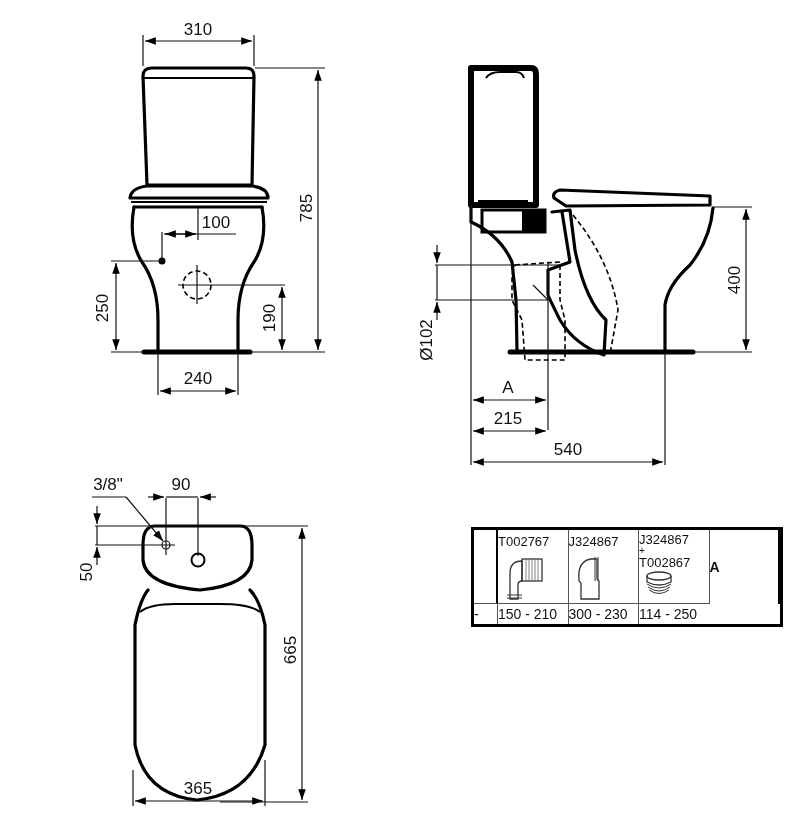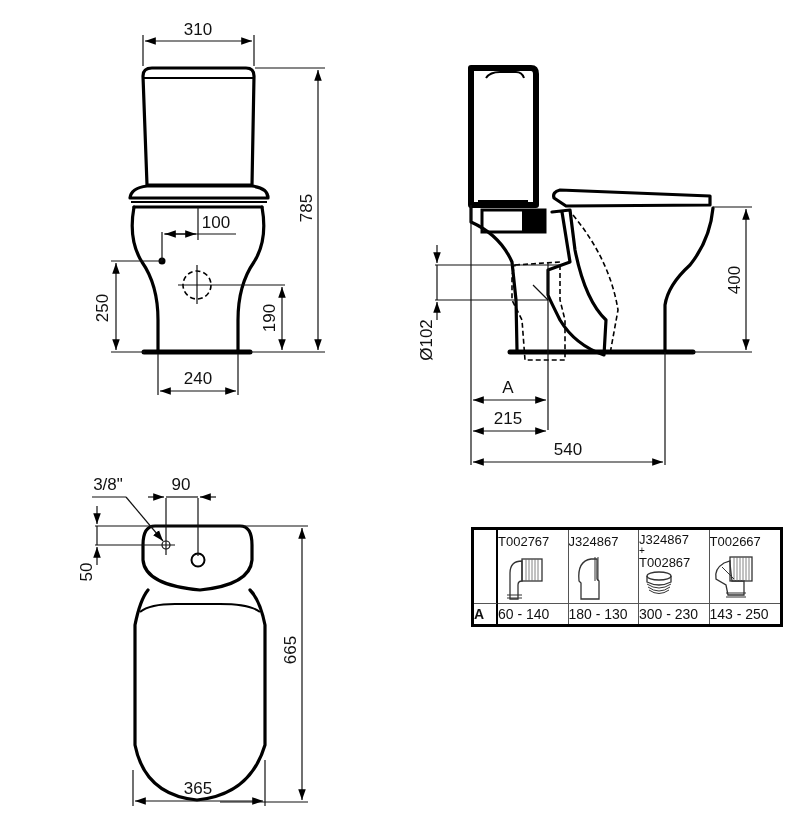--- a/index.html
+++ b/index.html
@@ -194,29 +194,19 @@
     <span>J324867</span>
     <span class="plus">+</span>
     <span>T002867</span>
     <svg width="40" height="28">
       <ellipse cx="20" cy="6" rx="12" ry="4" fill="none" stroke="#333" stroke-width="1.3"></ellipse>
       <path d="M8,6 V12 Q20,18 32,12 V6" fill="none" stroke="#333" stroke-width="1.3"></path>
       <path d="M8,14 Q20,22 32,14 M9,17 Q20,25 31,17 M10,20 Q20,27 30,20" fill="none" stroke="#333" stroke-width="1"></path>
     </svg>
   </div>
 
-  <div class="cell last">
-    <span>T002667</span>
-    <svg class="icon" width="46" height="52">
-      <path d="M14,12 Q4,18 6,28 L16,34 L18,44 L34,44 L34,30 L22,30 Q20,14 20,10 Z" fill="none" stroke="#333" stroke-width="1.3"></path>
-      <rect x="20" y="6" width="22" height="24" fill="none" stroke="#333" stroke-width="1.3"></rect>
-      <path d="M24,6 V30 M27,6 V30 M30,6 V30 M33,6 V30 M36,6 V30 M39,6 V30" stroke="#666" stroke-width="0.8"></path>
-      <path d="M12,16 L24,28" stroke="#333" stroke-width="1"></path>
-      <path d="M16,42 H36 M16,46 H36" stroke="#333" stroke-width="1"></path>
-    </svg>
-  </div>
 
   <div class="cell row-label bottom row-label-a">A</div>
   <div class="cell bottom">60 - 140</div>
-  <div class="cell bottom">180 - 130</div>
+  <div class="cell bottom">150 - 210</div>
   <div class="cell bottom">300 - 230</div>
-  <div class="cell bottom last">143 - 250</div>
+  <div class="cell bottom last">114 - 250</div>
 </div>
 
 </body></html>

